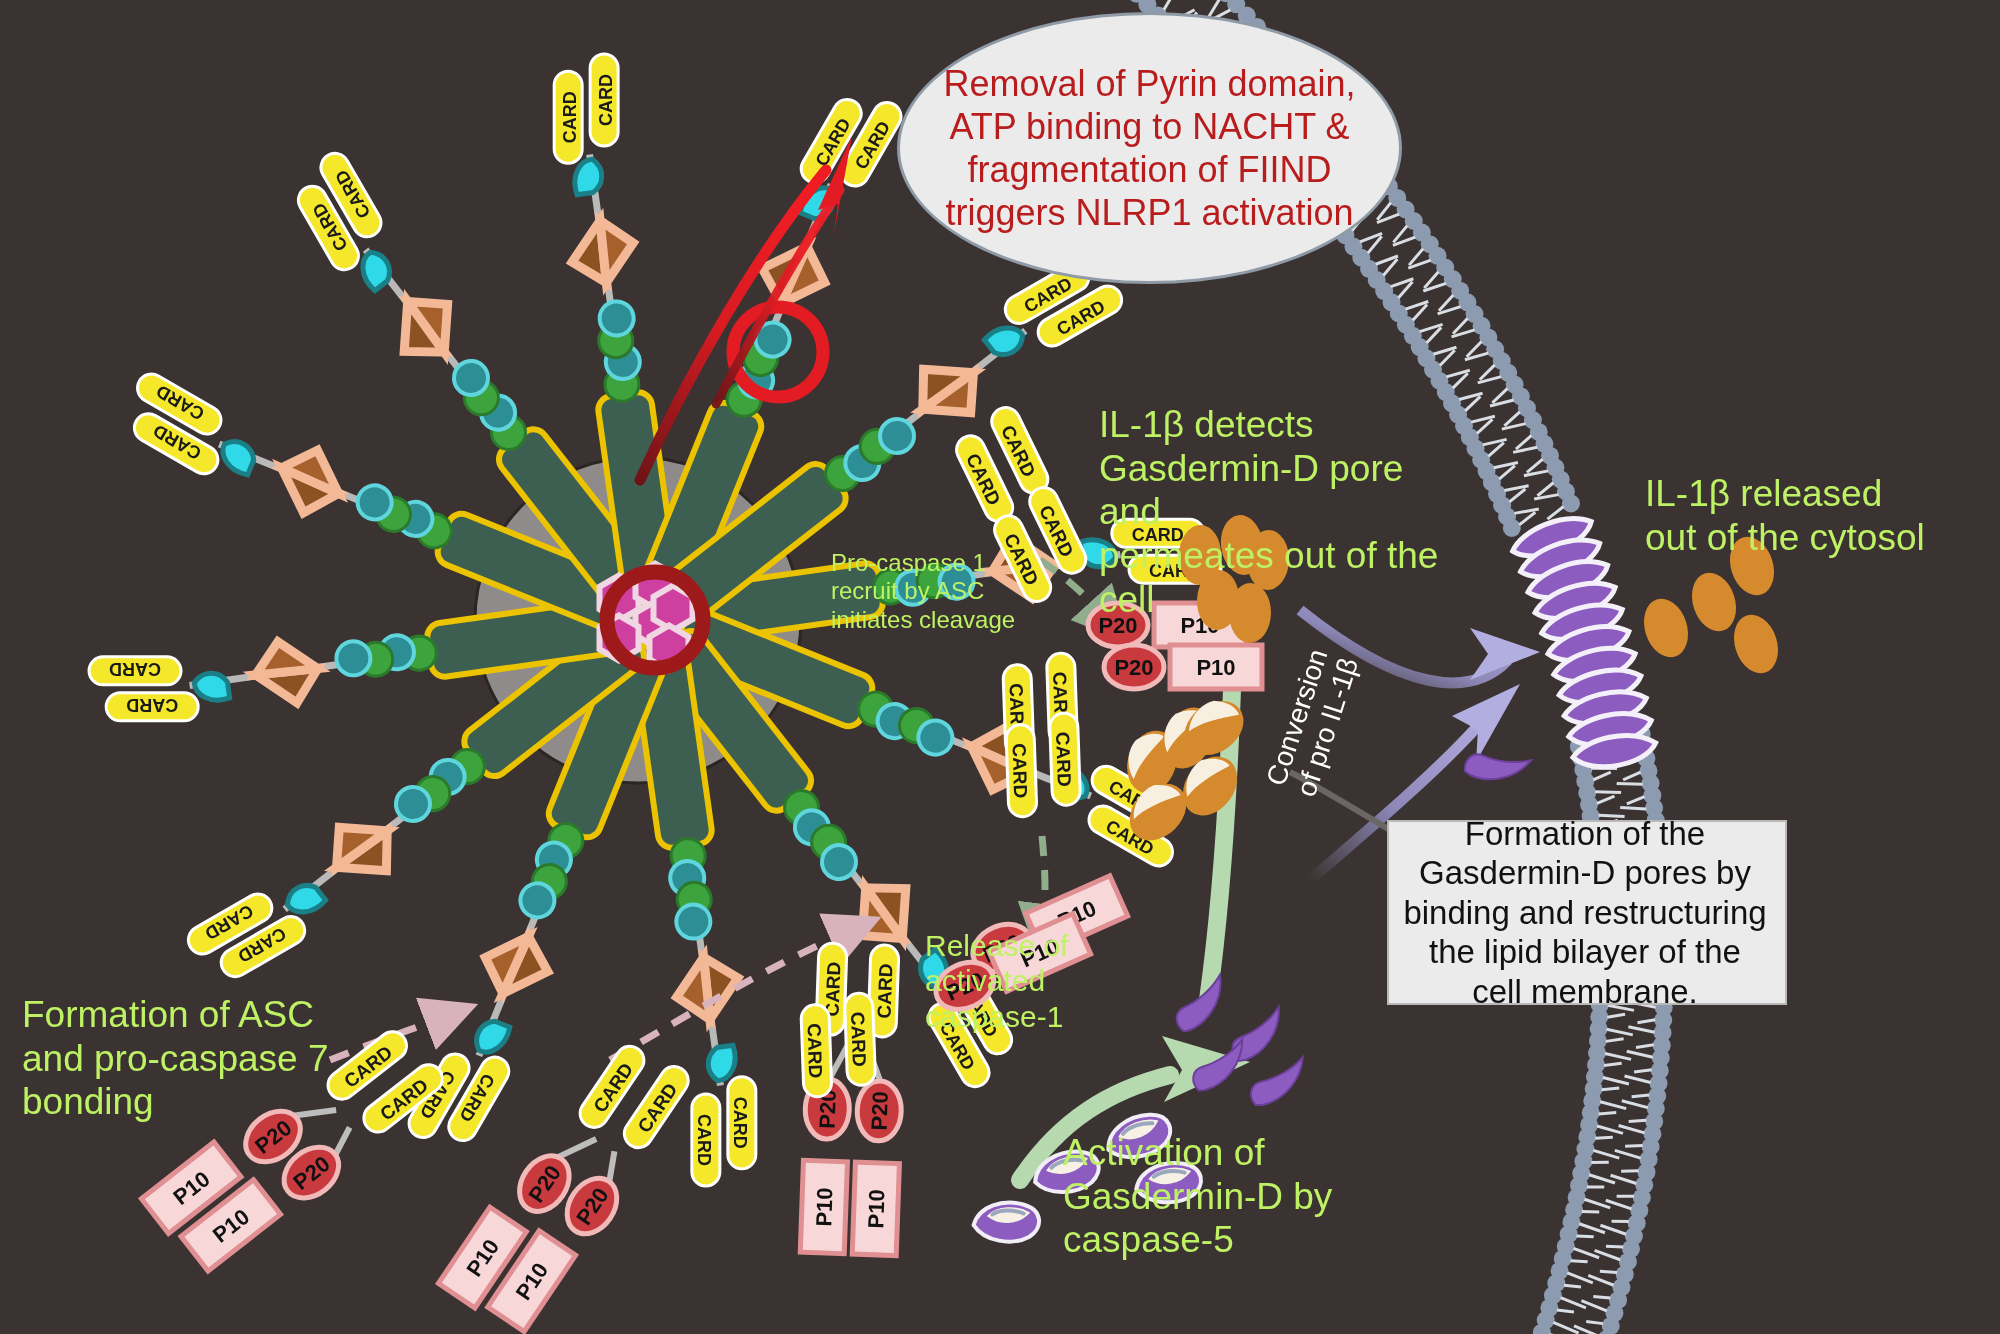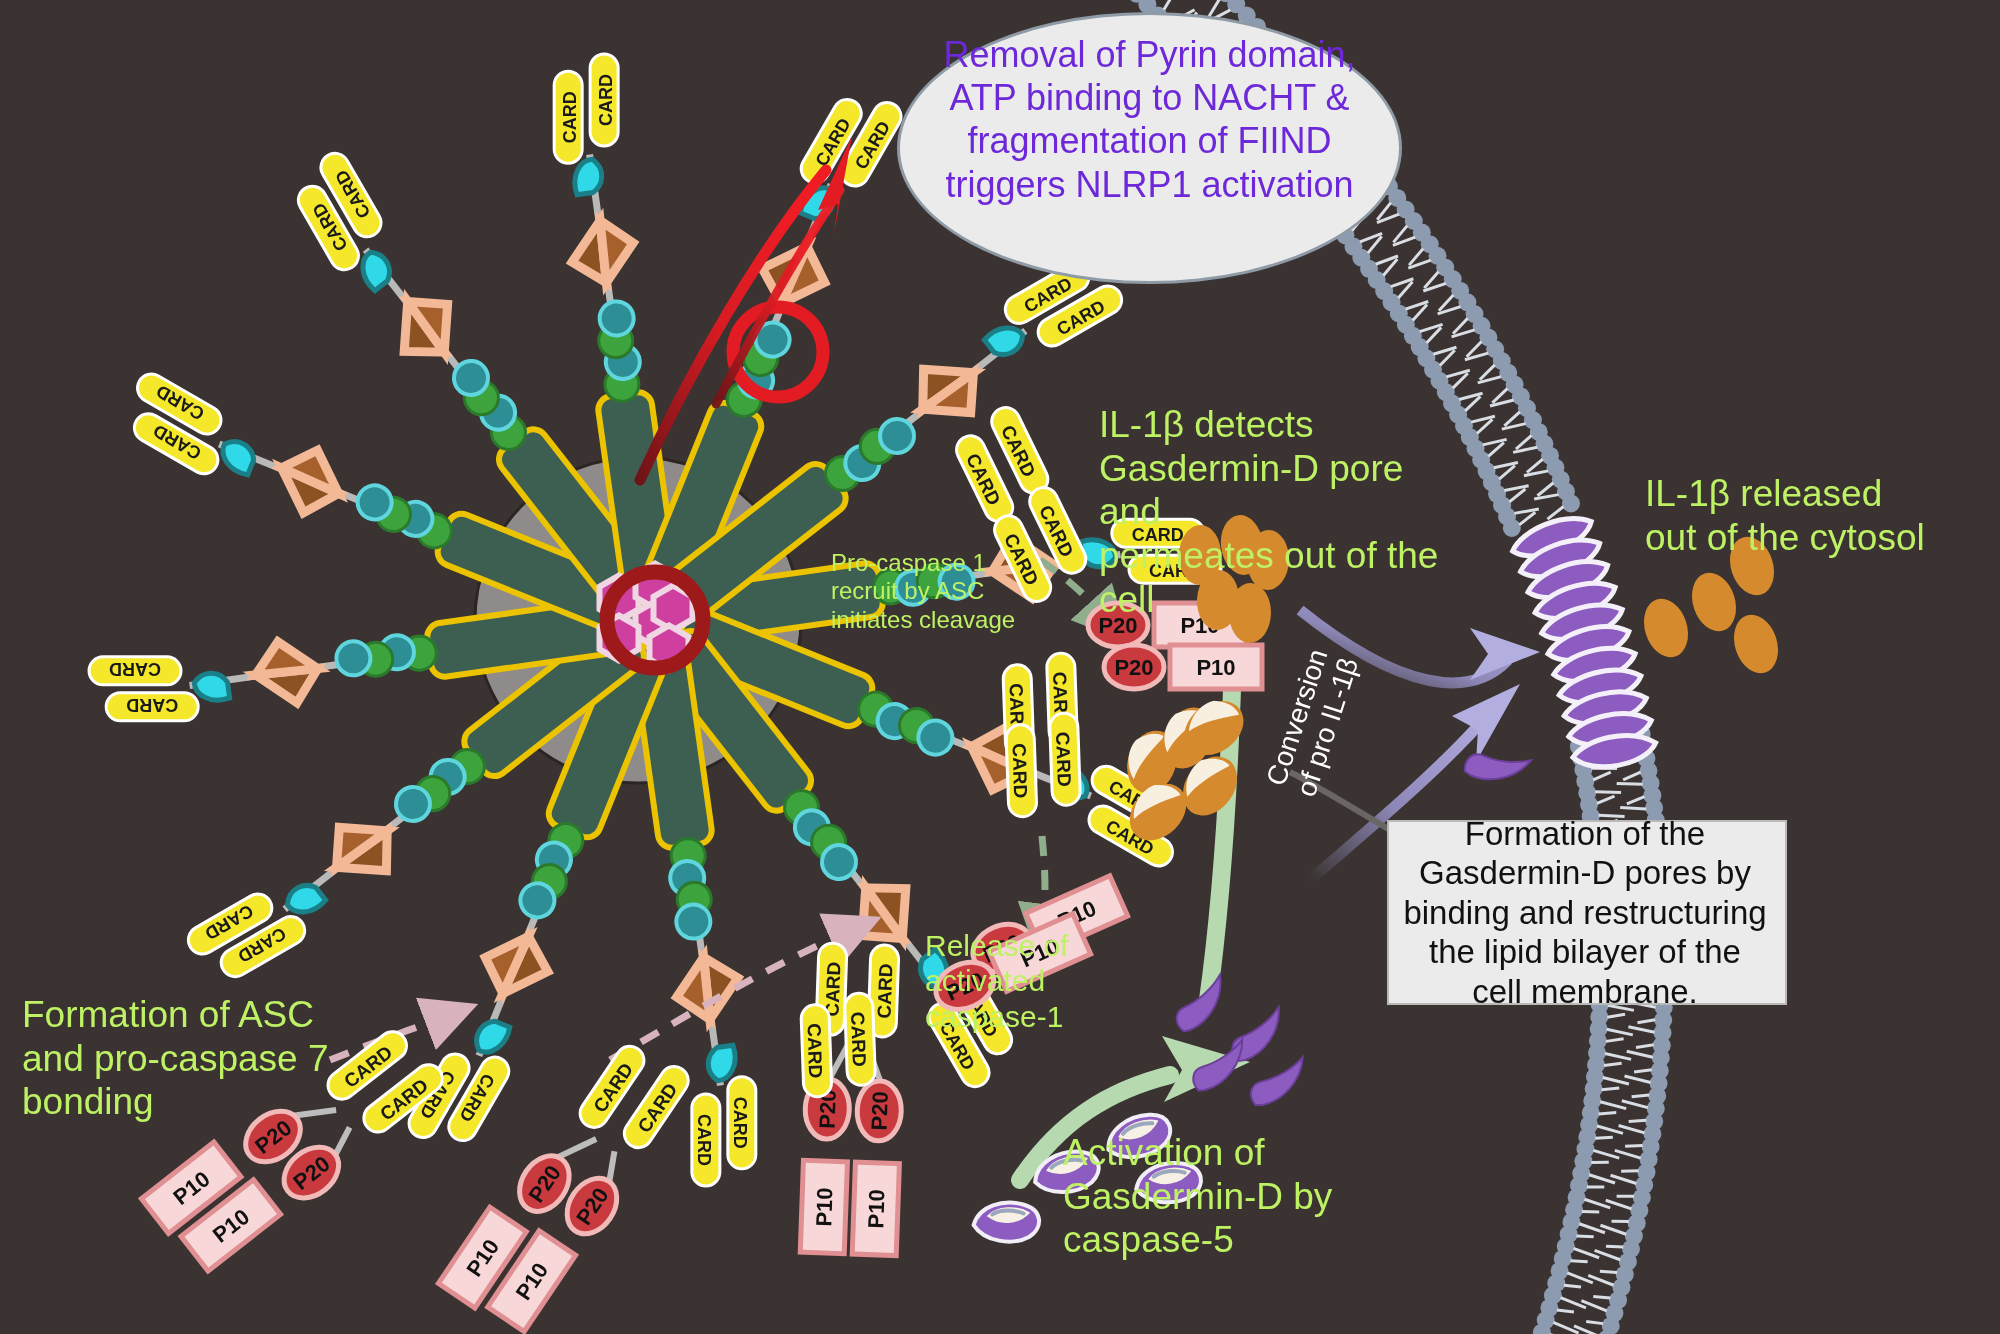--- a/index.html
+++ b/index.html
@@ -7,23 +7,23 @@
     position:relative;width:2000px;height:1334px;overflow:hidden;
     background:#3a3331;
     font-family:"Liberation Sans", sans-serif;
   }
   #svgroot{position:absolute;left:0;top:0;width:2000px;height:1334px;}
   .caption{
     position:absolute;color:#bef264;font-size:37px;line-height:1.18;
     font-family:Liberation Sans, sans-serif;white-space:pre-line;
   }
   .callout-ellipse{
-    position:absolute;display:flex;align-items:flex-start;justify-content:center;
+    position:absolute;display:flex;align-items:center;justify-content:center;
     text-align:center;background:#ebebeb;border:3px solid #8e9aa6;
-    border-radius:50%;color:#6d28d9;font-size:36px;line-height:1.2;
+    border-radius:50%;color:#b91c1c;font-size:36px;line-height:1.2;
     padding:18px 34px;box-sizing:border-box;white-space:pre-line;
   }
   .callout-box{
     position:absolute;display:flex;align-items:center;justify-content:center;
     text-align:center;background:#ebebeb;border:2px solid #b9b9b9;
     color:#111;font-size:33px;line-height:1.2;padding:12px 16px;
     box-sizing:border-box;white-space:pre-line;
   }
   .rot-label{
     position:absolute;color:#fff;font-size:28px;line-height:1.16;

